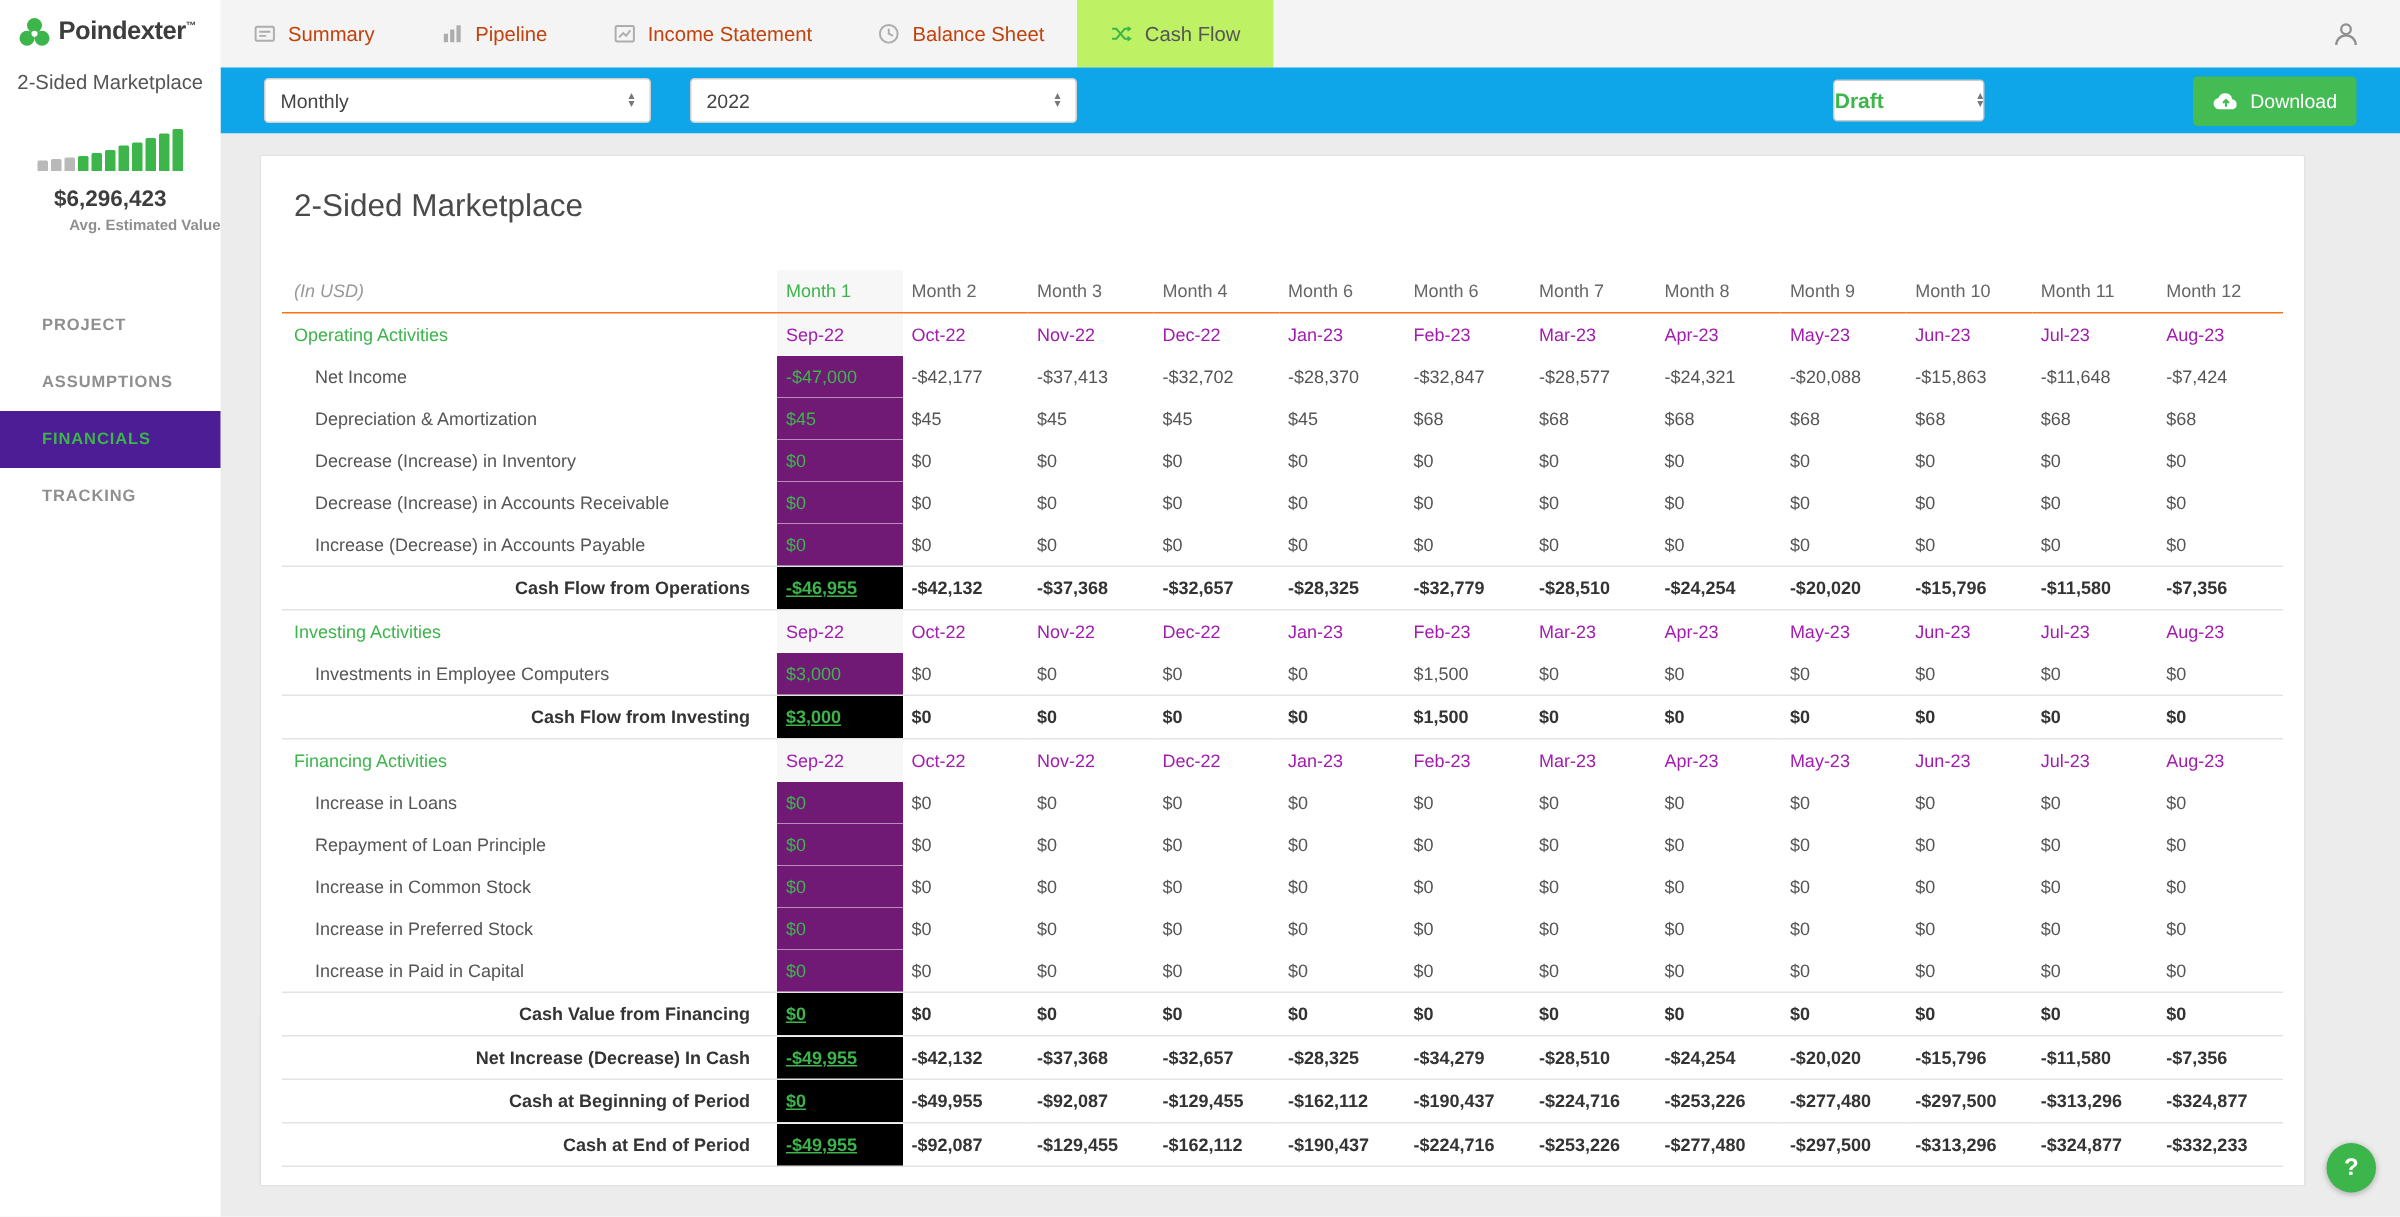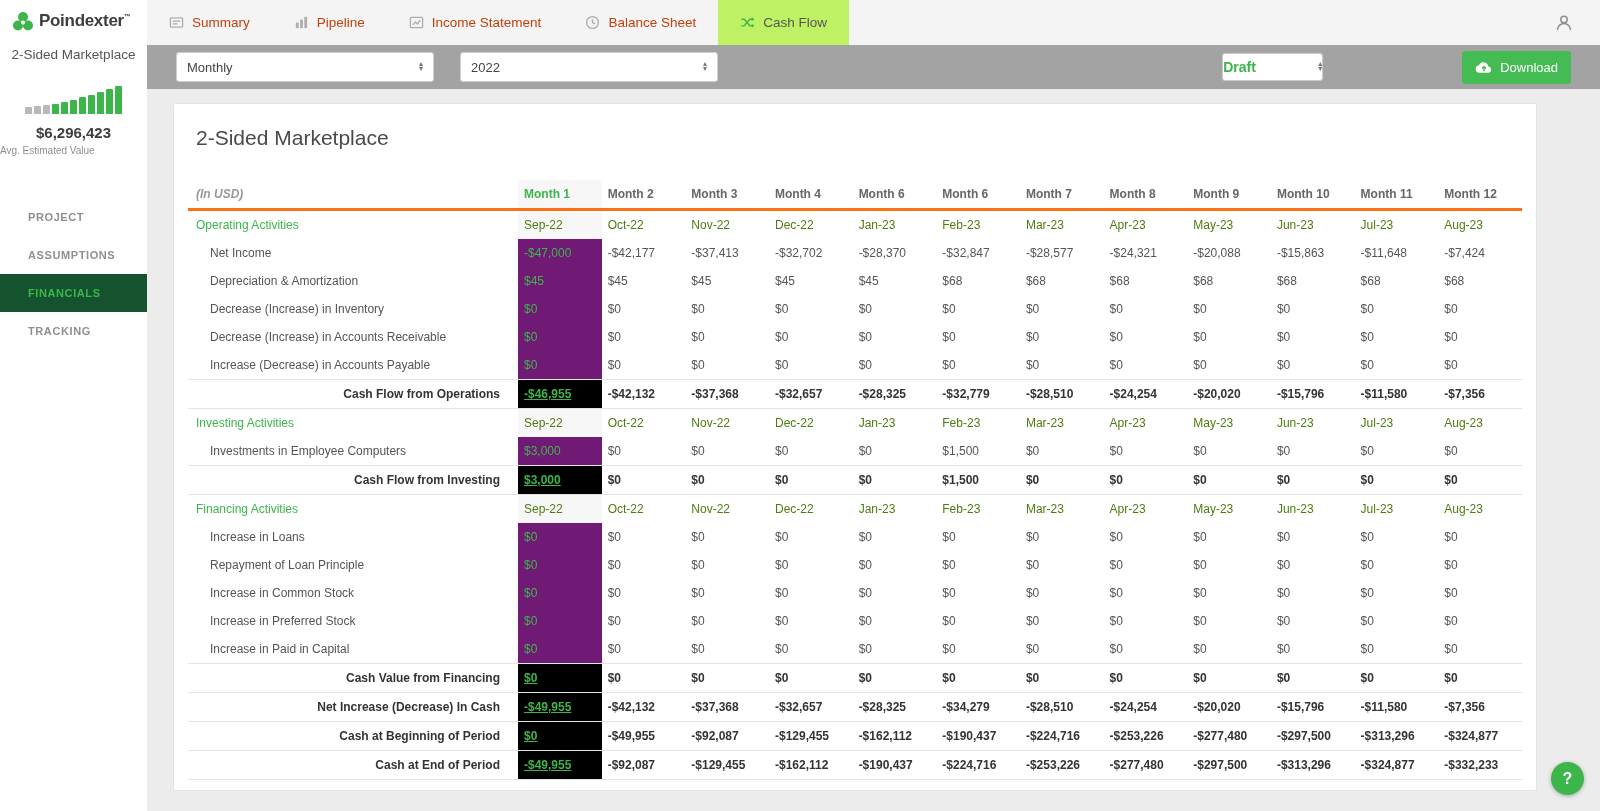--- a/index.html
+++ b/index.html
@@ -16,39 +16,39 @@
   }
   .logo-row { display:flex; align-items:flex-start; padding:11px 10px 4px 12px; cursor:pointer; }
   .logo-mark { width:22px; height:22px; margin-right:5px; flex:none; }
   .logo-text { font-size:17px; font-weight:bold; color:#3d3d3d; letter-spacing:-0.3px; }
   .logo-tm { font-size:7px; color:#3d3d3d; vertical-align:super; }
   .proj-name { text-align:center; font-size:13.5px; color:#555; margin-top:10px; padding:0 4px; }
   .sparkline { display:flex; align-items:flex-end; justify-content:center; gap:2px; height:32px; margin:20px 10px 10px; }
   .sparkline .bar { width:7px; background:#3cb54b; border-radius:1px 1px 0 0; }
   .sparkline .bar.gray { background:#b9b9b9; }
   .est-value { text-align:center; font-size:15px; font-weight:bold; color:#3d3d3d; margin-top:8px; }
-  .est-caption { text-align:left; font-size:10px; color:#8f8f8f; margin-top:4px; }
+  .est-caption { text-align:right; font-size:10px; color:#8f8f8f; margin-top:4px;font-weight:bold; }
   .side-nav { margin-top:42px; }
   .side-nav-item {
     font-size:11px; font-weight:bold; letter-spacing:0.6px;
     color:#8f8f8f; padding:13px 0 13px 28px; cursor:pointer;
   }
-  .side-nav-item.active { color:#3cb54b; background:#14532d; }
+  .side-nav-item.active { color:#3cb54b; background:#4c1d95; }
   
   .main { margin-left:147px; height:811px; display:flex; flex-direction:column; }
   
   .tabbar { height:45px; background:#f4f4f4; display:flex; align-items:stretch; flex:none; }
   .tab { display:flex; align-items:center; padding:0 22px; font-size:13.5px; color:#c2410c; cursor:pointer; }
   .tab .tab-icon { display:flex; margin-right:8px; color:#adadad; }
   .tab.active { background:#bef264; color:#555; }
   .tab.active .tab-icon { color:#3cb54b; }
   .tabbar-right { margin-left:auto; display:flex; align-items:center; padding-right:26px; }
   .user-icon { color:#8f8f8f; cursor:pointer; display:flex; }
   
-  .toolbar { height:44px; background:#a3a3a3; display:flex; align-items:center; padding:0 29px; flex:none; }
+  .toolbar { height:44px; background:#0ea5e9; display:flex; align-items:center; padding:0 29px; flex:none; }
   .fake-select {
     width:258px; height:30px; border:1px solid #cfcfcf; border-radius:3px; background:#fff;
     display:flex; align-items:center; font-size:13px; color:#444; padding:0 10px; cursor:pointer;
   }
   .fake-select + .fake-select { margin-left:26px; }
   .select-arrows { margin-left:auto; display:flex; flex-direction:column; line-height:0.6; font-size:8px; color:#777; }
   .select-arrows::before { content:"▴"; }
   .select-arrows::after { content:"▾"; }
   .toolbar-right { margin-left:auto; display:flex; align-items:center; }
   .status-select {
@@ -66,25 +66,25 @@
   .content { flex:1; background:#ececec; padding:14px 63px 18px 26px; }
   .card {
     background:#fff; border:1px solid #e3e3e3; border-radius:2px;
     height:688px; padding:18px 14px 10px;
   }
   .card-title { font-size:21px; color:#4a4a4a; font-weight:500; margin:4px 0 30px 8px; }
   
   table.cf { width:100%; border-collapse:collapse; font-size:12px; color:#555; table-layout:fixed; }
   table.cf th, table.cf td { text-align:left; padding:7px 6px; white-space:nowrap; overflow:hidden; }
   table.cf .label { width:330px; padding-left:8px; }
-  table.cf th { font-weight:bold; color:#666; border-bottom:3px solid #f97316; }
+  table.cf th { font-weight:normal; color:#666; border-bottom:1px solid #f97316; }
   table.cf th.unit { font-style:italic; color:#999; }
   table.cf th.m1 { color:#3cb54b; background:#f7f7f7; }
   tr.section td.label { color:#3cb54b; font-weight:normal; }
-  tr.section td.val { color:#4d7c0f; }
+  tr.section td.val { color:#a21caf; }
   tr.section td.m1 { background:#f7f7f7; }
   tr.item td.label { padding-left:22px; }
   tr.item td.m1 { color:#3cb54b; background:#701a75; }
   tr.total td { font-weight:bold; color:#333; border-top:1px solid #e3e3e3; border-bottom:1px solid #e3e3e3; }
   tr.total td.label { text-align:right; padding-right:18px; }
   tr.total td.m1 { color:#3cb54b; background:#000000;text-decoration:underline; }
   
   .help-btn {
     position:fixed; right:16px; bottom:16px; width:33px; height:33px; border-radius:50%;
     background:#3cb54b; color:#fff; font-size:16px; font-weight:bold;

